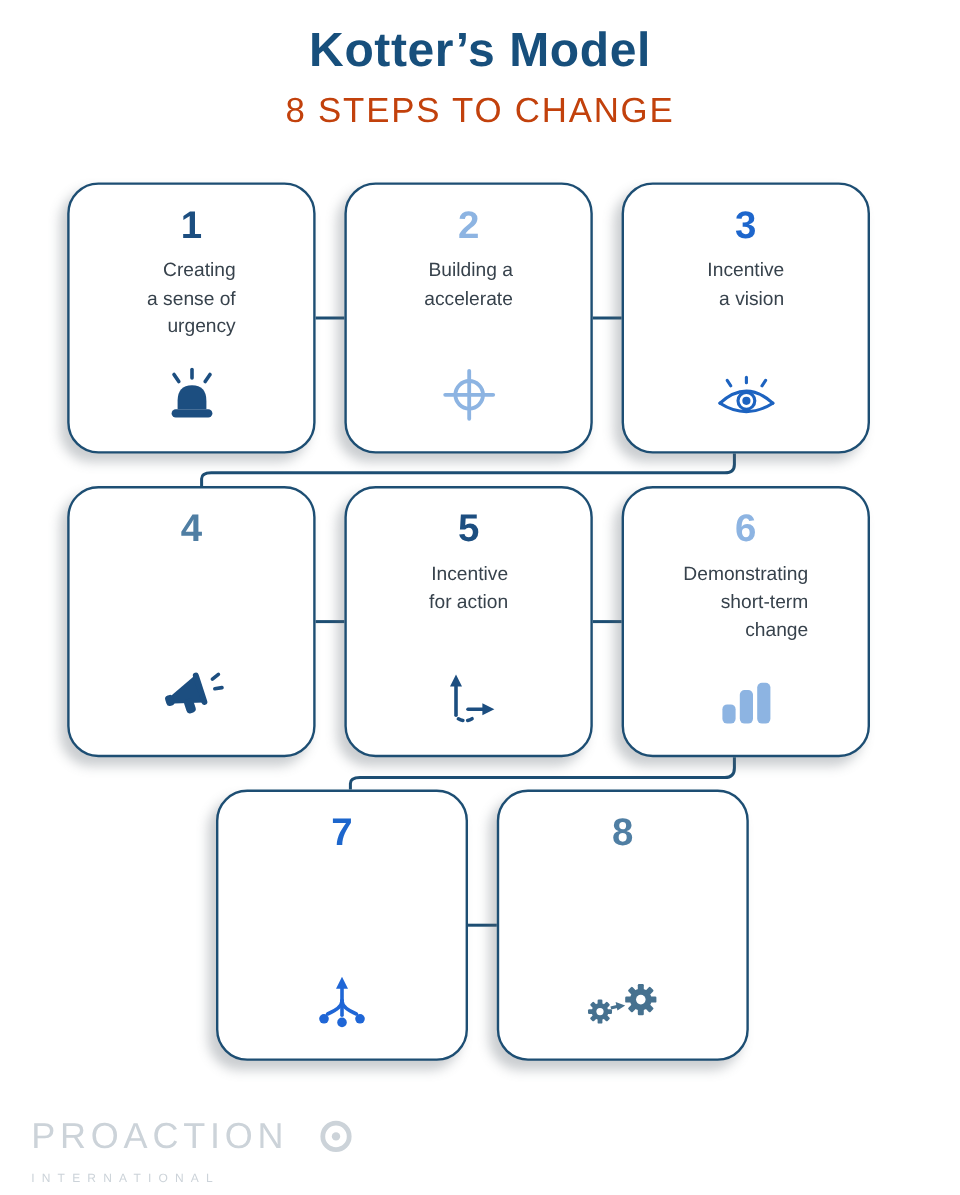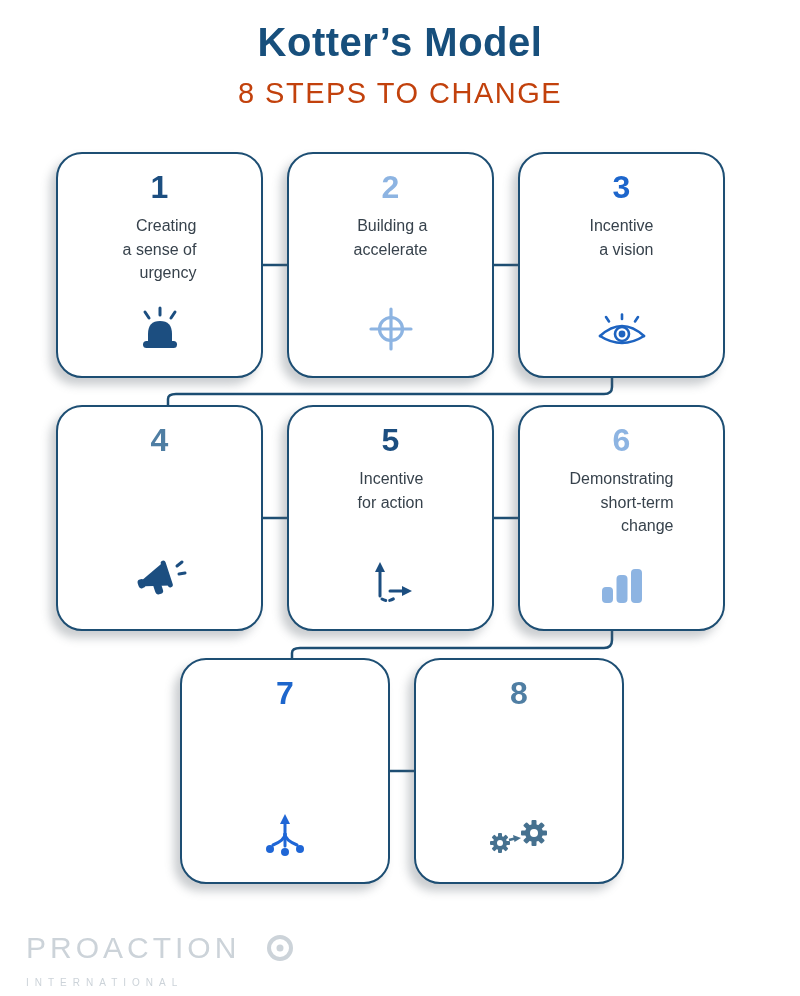--- a/index.html
+++ b/index.html
@@ -24,21 +24,21 @@
   .p3{left:518px;top:152px;}
   .p4{left:56px;top:405px;}
   .p5{left:287px;top:405px;}
   .p6{left:518px;top:405px;}
   .p7{left:180px;top:658px;width:210px;}
   .p8{left:414px;top:658px;width:210px;}
 
   .connectors{position:absolute;left:0;top:0;z-index:1;}
 
   .footer{position:absolute;left:26px;bottom:8px;color:#ccd3d9;z-index:3;}
-  .brand-row{display:flex;align-items:center;gap:24px;}
+  .brand-row{display:flex;align-items:flex-start;gap:24px;}
   .brand-name{font-size:30px;letter-spacing:4px;font-weight:normal;}
   .brand-sub{font-size:10px;letter-spacing:6px;margin-top:12px;}
 </style>
 </head>
 <body>
 
 <div class="page">
 
   <svg class="connectors" width="800" height="996" viewBox="0 0 800 996">
     <g stroke="#1d4e73" stroke-width="2.5" fill="none">

